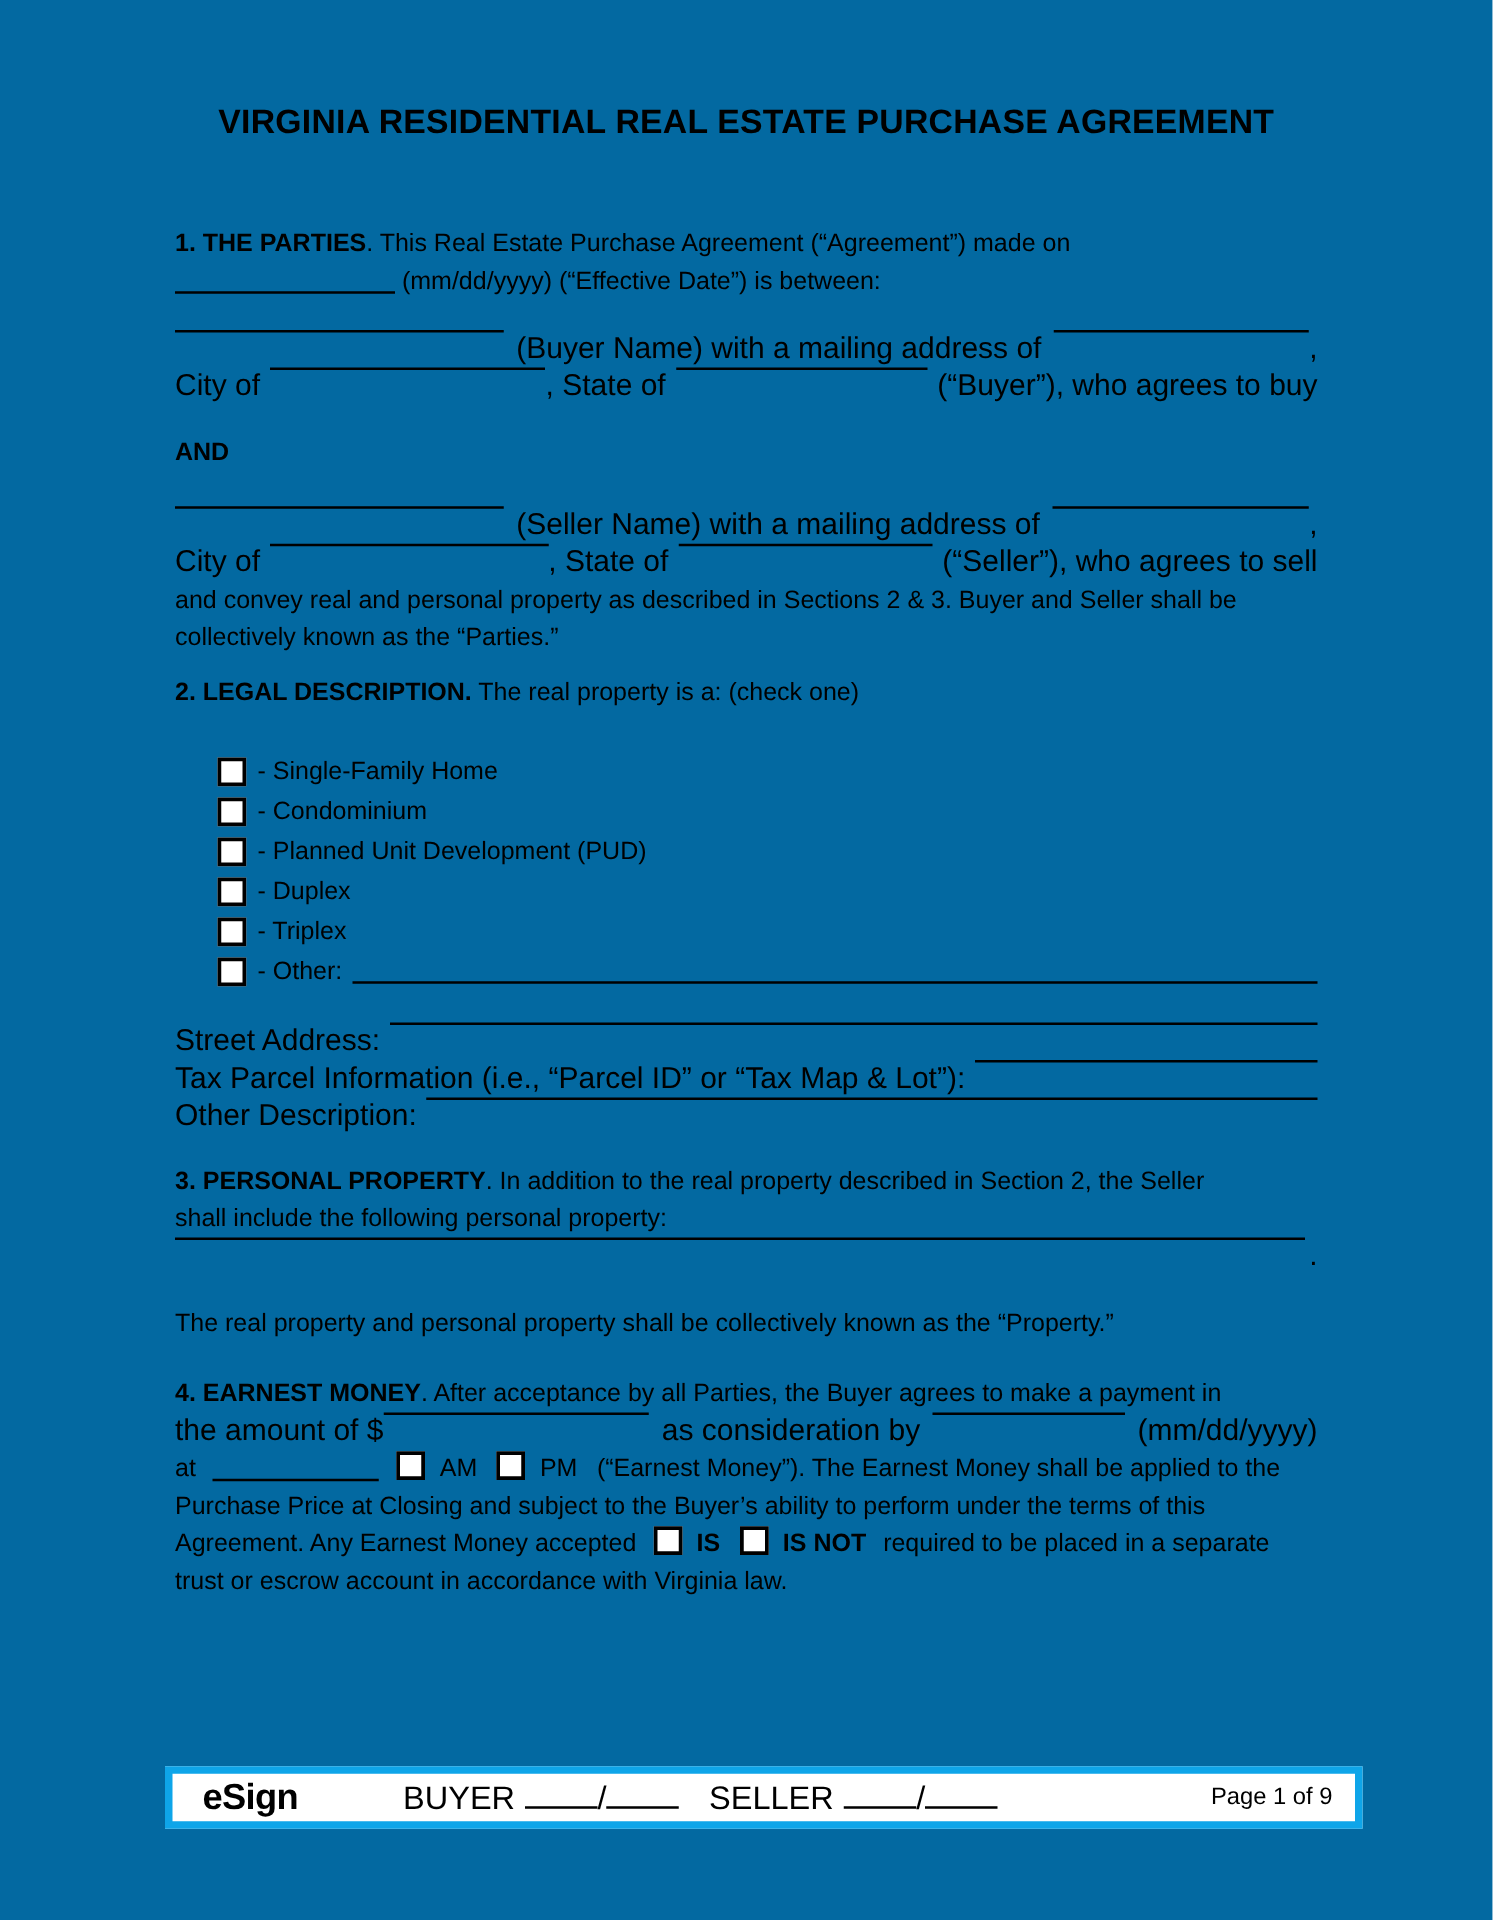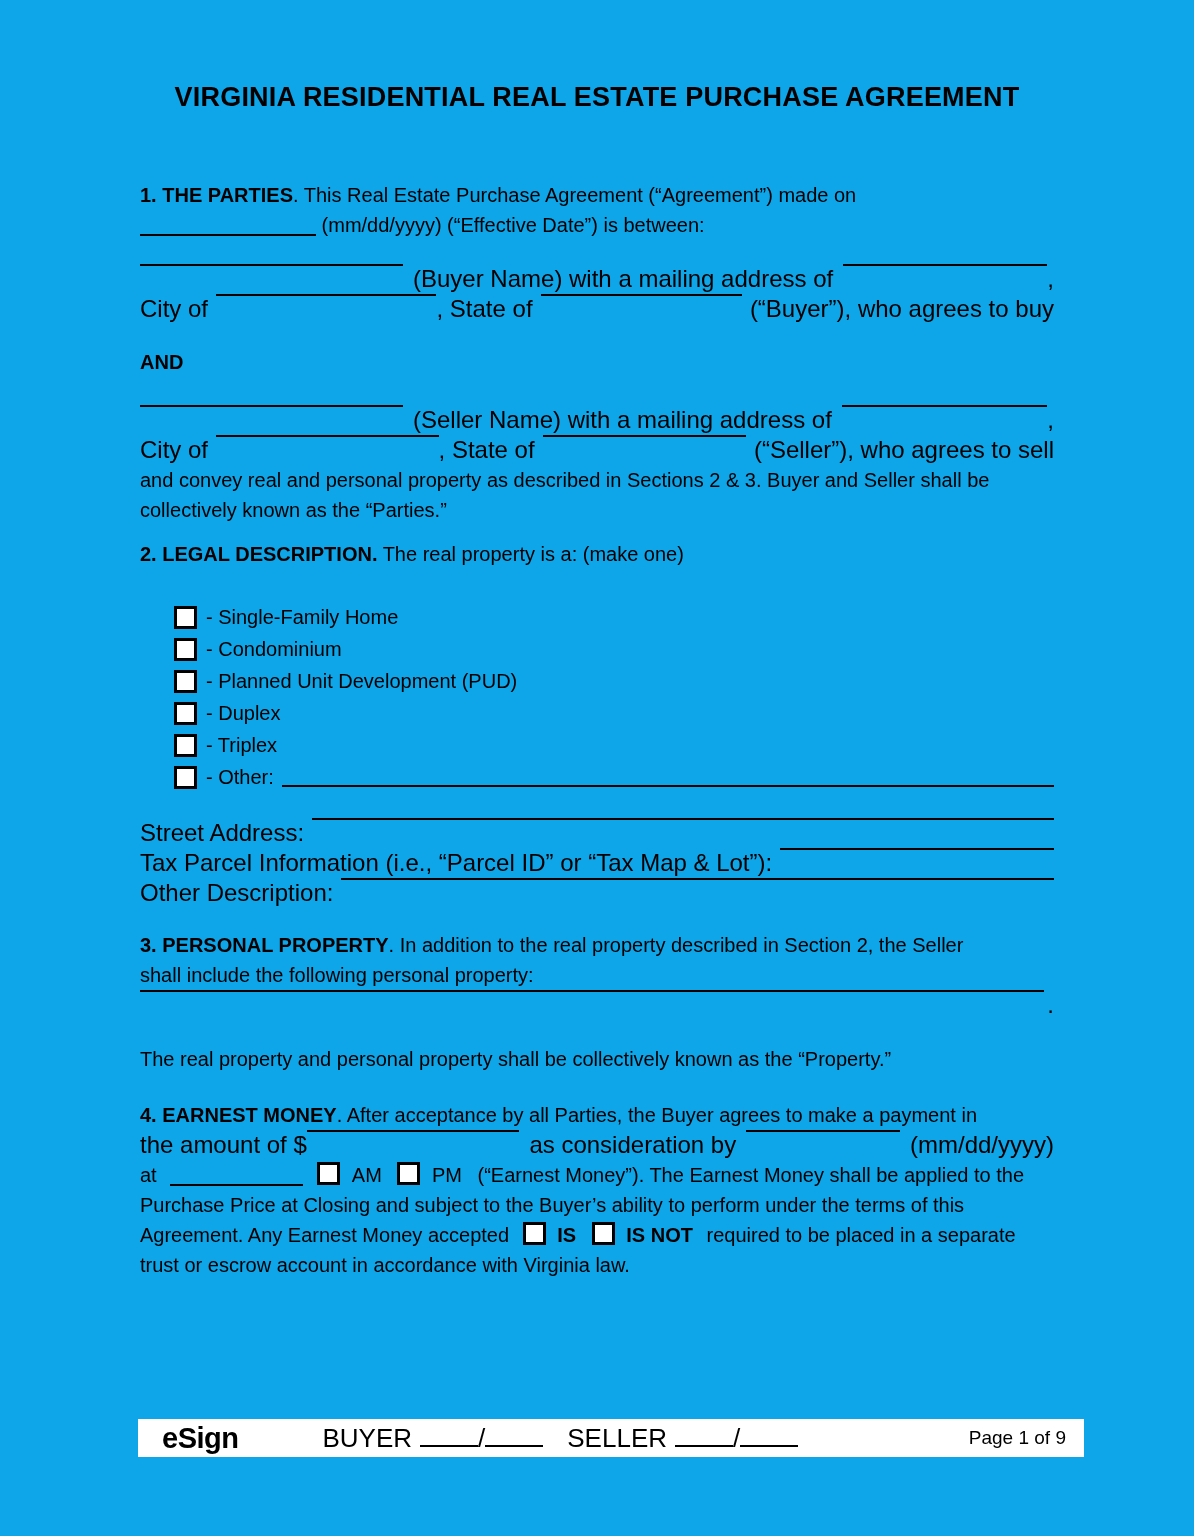--- a/index.html
+++ b/index.html
@@ -1,17 +1,17 @@
 <!DOCTYPE html>
 <html><head>
 <meta charset="utf-8">
 <style>
   html,body{margin:0;padding:0;background:#ffffff;}
   body{width:1194px;height:1536px;position:relative;font-family:"Liberation Sans",sans-serif;color:#000;}
-  .page{position:absolute;left:0;top:0;width:1194px;height:1536px;background:#0ea5e9;overflow:hidden;}
+  .page{position:absolute;left:0;top:0;width:1194px;height:1536px;background:#0369a1;overflow:hidden;}
   .content{position:absolute;left:140px;top:0;width:914px;}
   .line{line-height:30px;font-size:20px;white-space:nowrap;}
   .fline{display:flex;align-items:flex-end;line-height:30px;font-size:24px;}
   .b{font-weight:bold;}
   .title{font-size:27px;font-weight:bold;text-align:center;line-height:30px;margin-top:82px;letter-spacing:.2px;}
   .blank{display:inline-block;height:0;border-bottom:2px solid #000;margin-bottom:-4px;}
   .fblank{height:0;border-bottom:2px solid #000;margin-bottom:-4px;align-self:baseline;}
   .cb{display:inline-block;width:17px;height:17px;border:3px solid #000;vertical-align:-3px;background:#fff;}
   .p1{margin-top:68px;}
   .pbuyer{margin-top:24px;}
@@ -78,21 +78,21 @@
         <span class="mr8">City of</span>
         <span class="fblank" style="flex:1.1 1 120px"></span>
         <span class="mr8">, State of</span>
         <span class="fblank" style="flex:1 1 110px"></span>
         <span class="ml8">(“Seller”), who agrees to sell</span>
       </div>
       <div class="line">and convey real and personal property as described in Sections 2 &amp; 3. Buyer and Seller shall be</div>
       <div class="line">collectively known as the “Parties.”</div>
     </div>
 
-    <div class="line psec2"><span class="b">2. LEGAL DESCRIPTION.</span> <span>The real property is a: (make one)</span></div>
+    <div class="line psec2"><span class="b">2. LEGAL DESCRIPTION.</span> <span>The real property is a: (check one)</span></div>
 
     <div class="optlist">
       <div class="opt">
           <span class="cb"></span>
           <span class="lbl">- Single-Family Home</span>
         </div>
       <div class="opt">
           <span class="cb"></span>
           <span class="lbl">- Condominium</span>
         </div>

